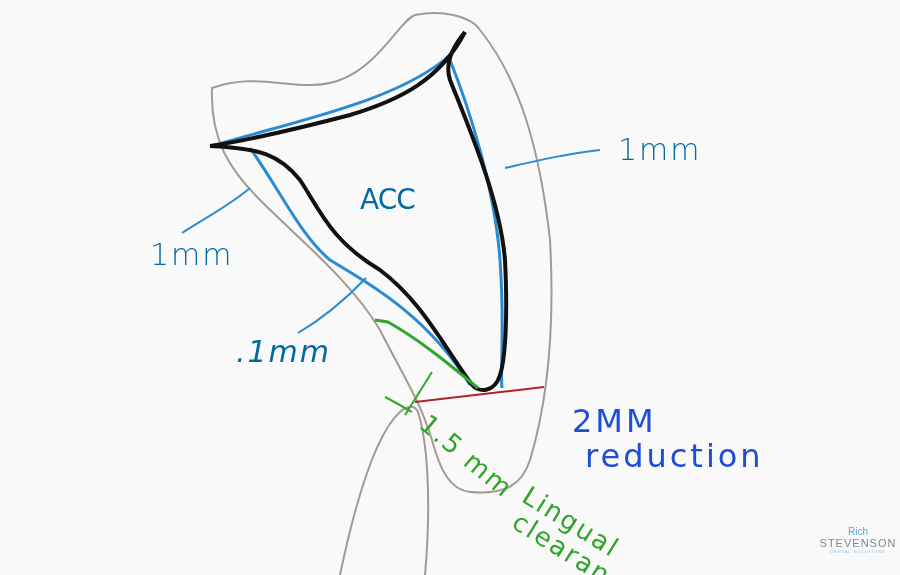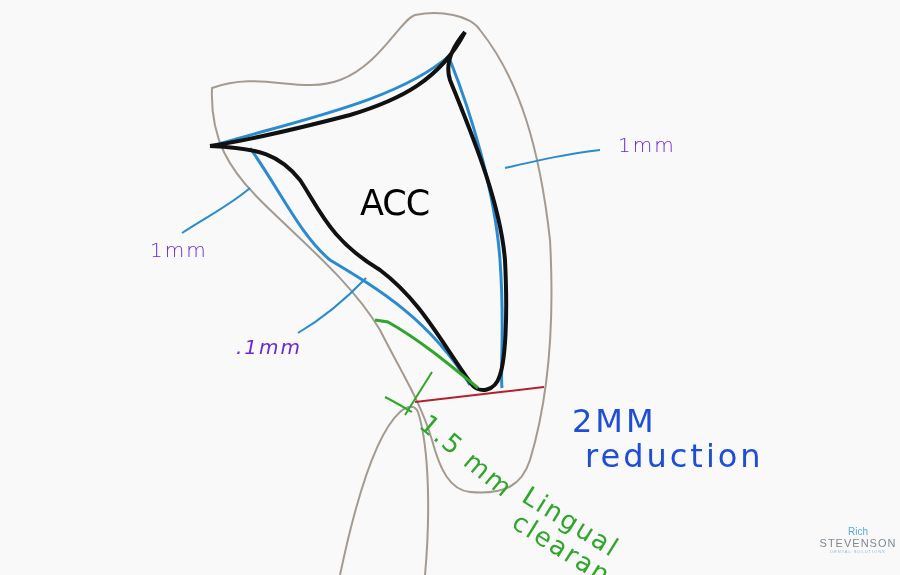--- a/index.html
+++ b/index.html
@@ -1,22 +1,22 @@
 <!DOCTYPE html>
 <html><head>
   <meta charset="utf-8">
   <style>
     html, body { margin: 0; padding: 0; background: #f9f9f9; }
     #canvas { position: relative; width: 900px; height: 575px; background: #f9f9f9; overflow: hidden; }
     svg { position: absolute; left: 0; top: 0; }
     .lbl { position: absolute; font-family: "DejaVu Sans", sans-serif; white-space: nowrap; line-height: 1; }
-    .blue { color: #6d28d9; font-size: 20px; font-weight: 300; letter-spacing: 2px; }
+    .blue { color: #0369a1; font-size: 30px; font-weight: 300; letter-spacing: 2px; }
     .red { color: #1d4ed8; font-size: 32px; letter-spacing: 3px; }
     .green { color: #2fa52a; font-size: 26px; letter-spacing: 2px; }
-    .acc { color: #000000; font-size: 35px; letter-spacing: -1px; }
+    .acc { color: #0369a1; font-size: 28px; letter-spacing: -1px; }
     .logo { position: absolute; left: 818px; top: 526px; width: 80px; text-align: center; font-family: "Liberation Sans", sans-serif; }
     .logo .sig { color: #5aa9d8; font-size: 10px; }
     .logo .name { color: #7f8890; font-size: 11px; letter-spacing: 1px; }
     .logo .sub { color: #8fb9d6; font-size: 4px; letter-spacing: 1px; }
   </style>
 </head>
 <body>
 
 <div id="canvas">
   <svg width="900" height="575" viewBox="0 0 900 575">

